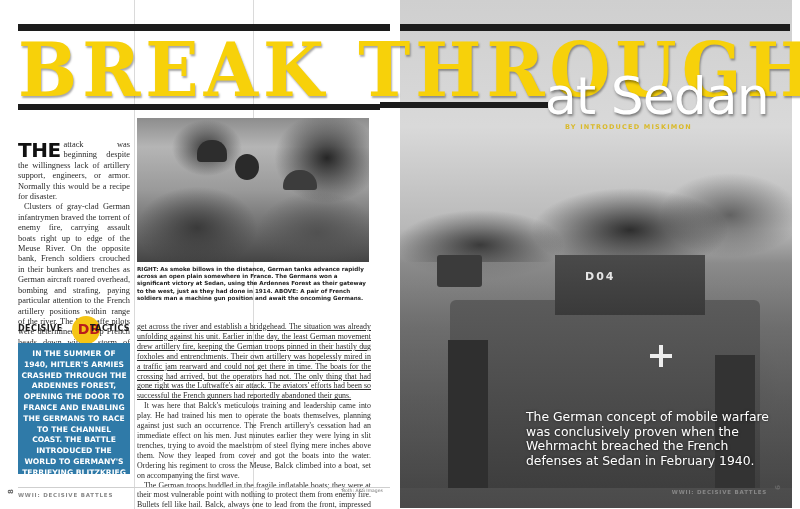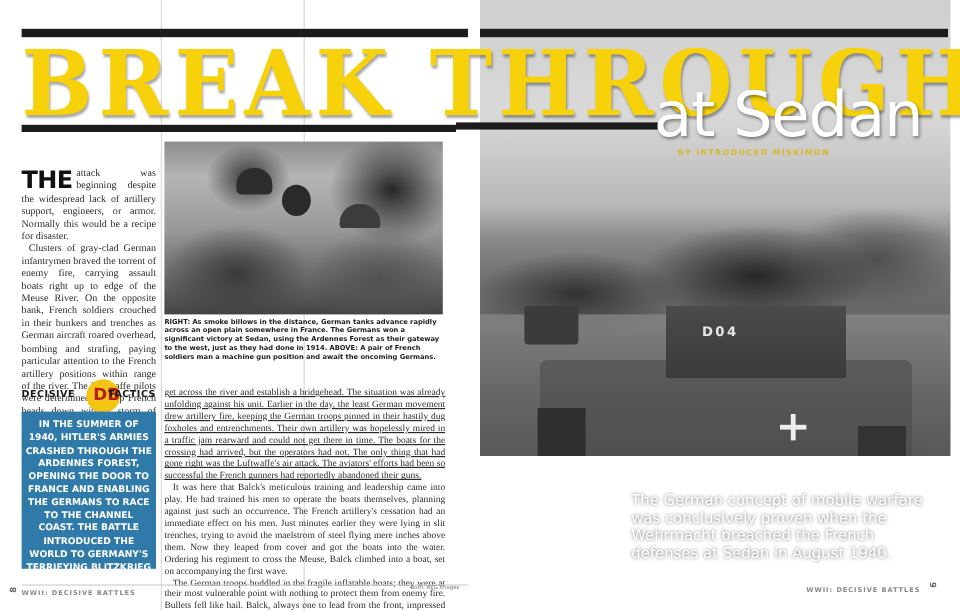--- a/index.html
+++ b/index.html
@@ -3,21 +3,21 @@
   <meta charset="utf-8">
   <style>
     * { box-sizing: border-box; margin: 0; padding: 0; }
     html, body { width: 800px; height: 509px; overflow: hidden; background: #ffffff; }
     body { position: relative; font-family: "Liberation Serif", serif; color: #222; }
 
     .spread { position: absolute; left: 0; top: 0; width: 800px; height: 509px; background: #fff; }
 
     
     .tank-photo {
-      position: absolute; left: 400px; top: 0; width: 392px; height: 380px; overflow: hidden;
+      position: absolute; left: 400px; top: 0; width: 392px; height: 508px; overflow: hidden;
       background:
         radial-gradient(ellipse 120px 50px at 80px 245px, rgba(40,40,40,0.85), rgba(40,40,40,0) 70%),
         radial-gradient(ellipse 140px 60px at 230px 230px, rgba(30,30,30,0.9), rgba(30,30,30,0) 70%),
         radial-gradient(ellipse 100px 60px at 330px 215px, rgba(60,60,60,0.7), rgba(60,60,60,0) 70%),
         radial-gradient(ellipse 200px 120px at 230px 380px, rgba(50,50,50,0.95), rgba(50,50,50,0) 75%),
         linear-gradient(to bottom, #cfcfcf 0%, #d9d9d9 25%, #b8b8b8 45%, #8a8a8a 52%, #6f6f6f 62%, #5a5a5a 80%, #4a4a4a 100%);
     }
     .tank-photo .ground {
       position: absolute; left: 0; top: 262px; width: 100%; height: 226px;
       background: linear-gradient(to bottom, #8c8c8c 0%, #6d6d6d 30%, #5a5a5a 60%, #444 100%);
@@ -148,34 +148,34 @@
     <div class="ground"></div>
     <div class="tank-small"></div>
     <div class="tank-body"></div>
     <div class="tank-turret"></div>
     <div class="tank-track-l"></div>
     <div class="tank-track-r"></div>
     <div class="tank-number">D04</div>
     <div class="tank-cross"></div>
   </div>
 
-  <div class="photo-caption-right">The German concept of mobile warfare was conclusively proven when the Wehrmacht breached the French defenses at Sedan in August 1940.</div>
+  <div class="photo-caption-right">The German concept of mobile warfare was conclusively proven when the Wehrmacht breached the French defenses at Sedan in February 1940.</div>
 
   <div class="rule-top"></div>
   <div class="rule-top-ext"></div>
   <div class="headline-main">BREAK THROUGH</div>
   <div class="rule-bottom"></div>
   <div class="rule-bottom-ext"></div>
   <div class="headline-sub">at Sedan</div>
   <div class="byline">BY INTRODUCED MISKIMON</div>
 
   <div class="col-left">
     <p class="first">
       <span class="dropcap">THE</span>
-      <span>attack was beginning despite the widespread lack of artillery support, engineers, or armor. Normally this would be a recipe for disaster.</span>
+      <span>attack was beginning despite the willingness lack of artillery support, engineers, or armor. Normally this would be a recipe for disaster.</span>
     </p>
     <p>Clusters of gray-clad German infantrymen braved the torrent of enemy fire, carrying assault boats right up to edge of the Meuse River. On the opposite bank, French soldiers crouched in their bunkers and trenches as German aircraft roared overhead, bombing and strafing, paying particular attention to the French artillery positions within range of the river. The Luftwaffe pilots were determined to keep French heads down with a storm of bombs and bullets. Men on both sides braved fire to accomplish their respective missions on the afternoon of May 13, 1940.</p>
     <p>On the German side of the river, Lt. Col. Hermann Balck urged his men forward. His command, Panzergrenadier Regiment 1 of the 1st Panzer Division, was tasked to</p>
   </div>
 
   <div class="db-row">
     <span class="db-left">DECISIVE</span>
     <span class="db-circle">DB</span>
     <span class="db-right">TACTICS</span>
   </div>

